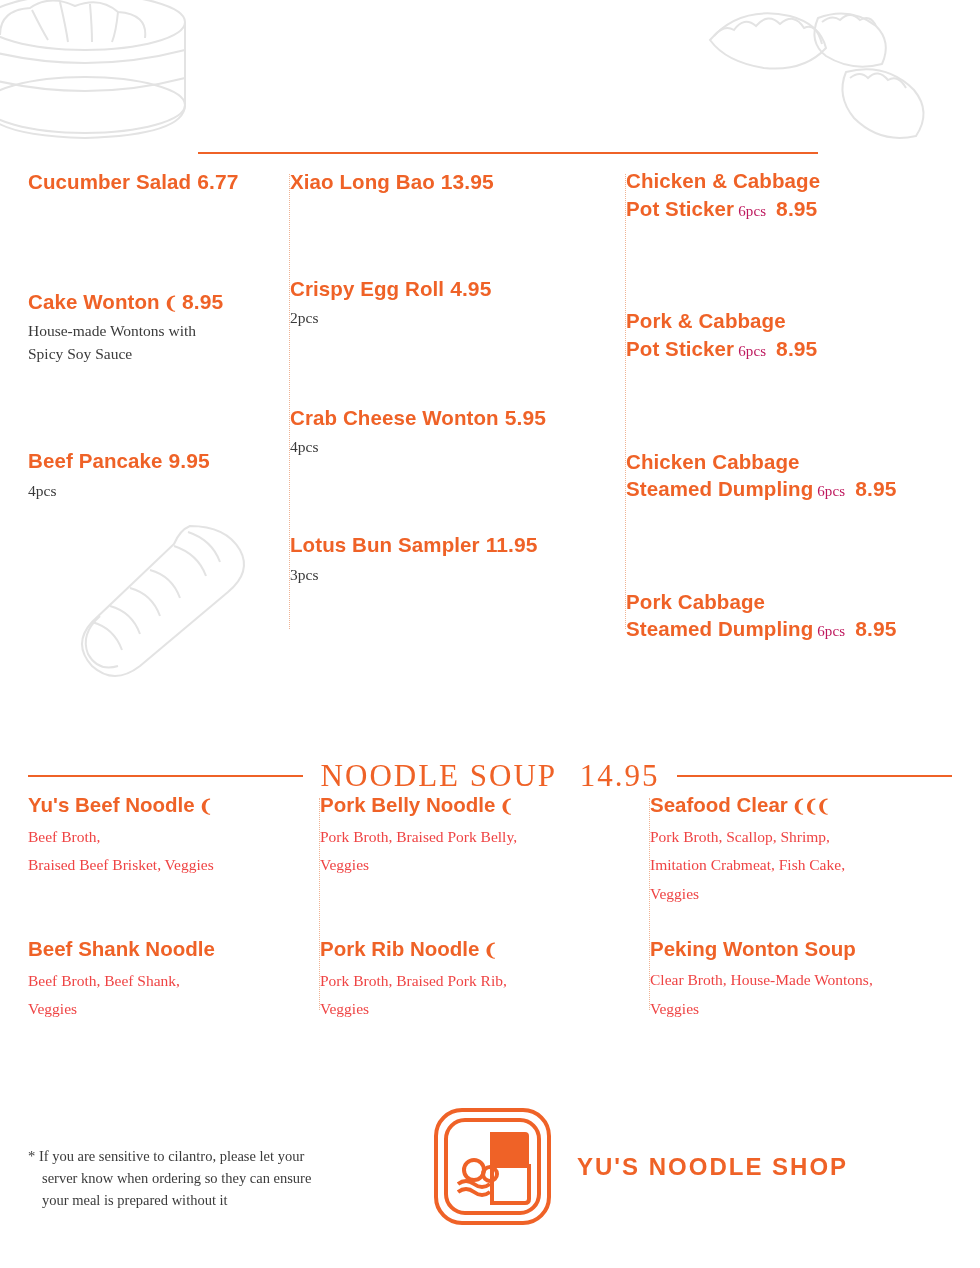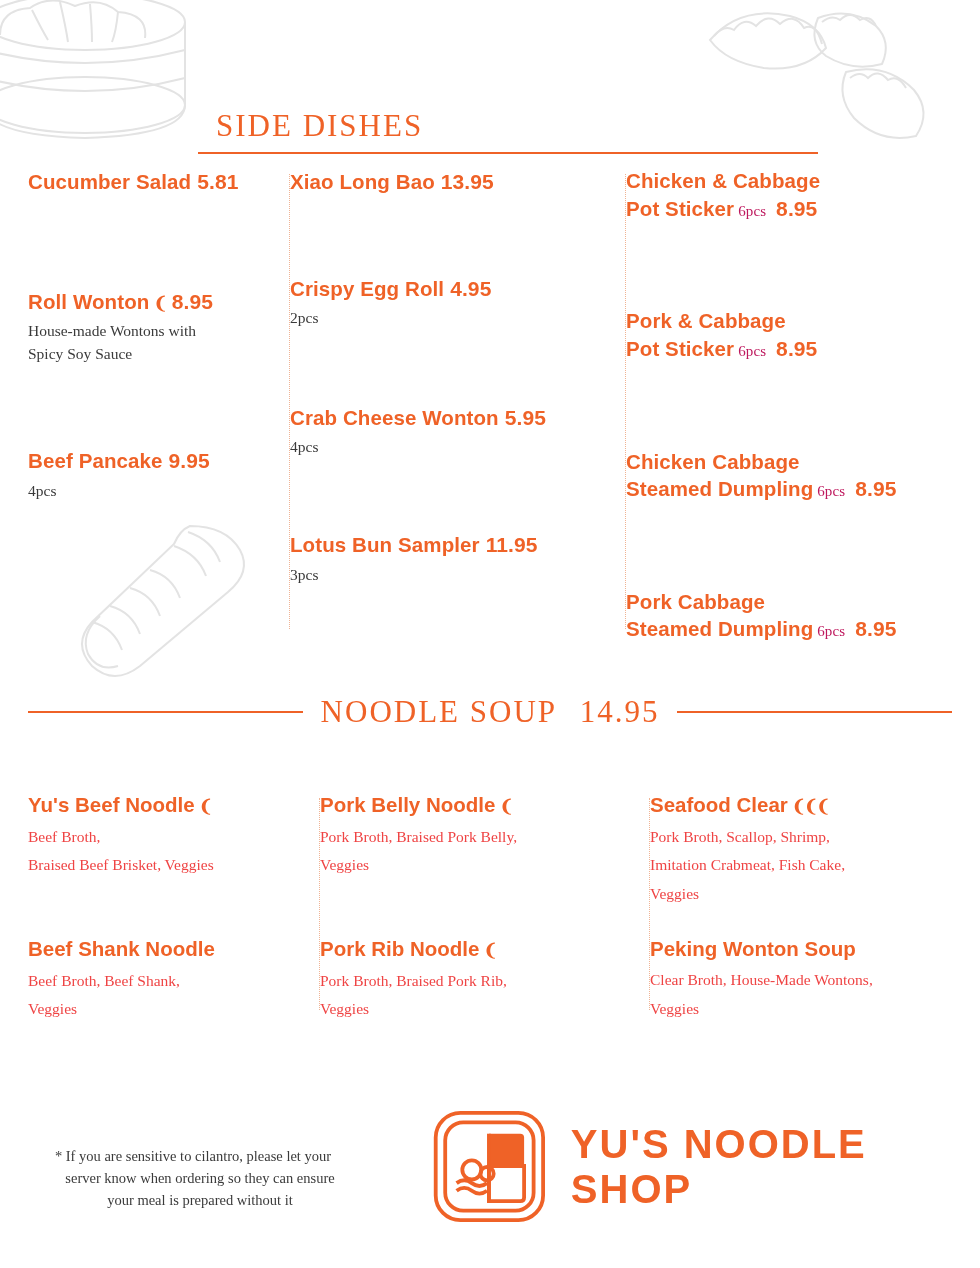--- a/index.html
+++ b/index.html
@@ -39,21 +39,21 @@
     color: #ef6227;
     font-family: "Liberation Serif", serif;
     font-size: 31px;
     letter-spacing: 2.0px;
     white-space: nowrap;
     font-weight: normal;
   }
   .section-head.sides { top: 108px; }
   .section-head.sides .rule.left { max-width: 170px; flex: 0 0 170px; visibility: hidden; }
   .section-head.sides .rule.right { max-width: 0; }
-  .section-head.noodle { top: 694px; text-align: right; }
+  .section-head.noodle { top: 758px; text-align: right; }
 
   
   .grid {
     position: absolute;
     display: grid;
   }
   .sides-grid {
     top: 168px; left: 28px; width: 924px;
     grid-template-columns: 262px 336px 326px;
   }
@@ -113,36 +113,35 @@
   .noodle-item.second { margin-top: 56px; }
 
   
   .footnote {
     position: absolute;
     left: 28px; top: 1146px; width: 330px;
     font-family: "Liberation Serif", serif;
     font-size: 14.5px;
     color: #3a3a3a;
     line-height: 1.5;
-    text-align: center;
   }
   .footnote .indent { padding-left: 14px; display: block; }
 
   .brand {
     position: absolute;
     left: 430px; top: 1104px;
     display: flex;
     align-items: center;
     gap: 22px;
   }
   .brand-name {
     color: #ef6227;
     font-family: "Liberation Sans", sans-serif;
     font-weight: bold;
-    font-size: 40px;
+    font-size: 24px;
     letter-spacing: 2px;
   }
 </style>
 </head>
 <body>
 
 <div class="page">
 
   <svg class="deco deco-basket" width="240" height="170" viewBox="0 0 240 170">
     <ellipse cx="105" cy="32" rx="100" ry="28"></ellipse>
@@ -170,39 +169,34 @@
     <path d="M120 6 Q156 6 170 30 Q182 52 158 72 L70 146 Q44 166 22 146 Q2 124 22 102 L104 24 Q110 10 120 6 Z"></path>
     <path d="M118 12 Q142 20 150 42"></path>
     <path d="M104 26 Q128 34 136 56"></path>
     <path d="M22 102 Q44 108 52 130"></path>
     <path d="M40 86 Q62 92 70 114"></path>
     <path d="M60 68 Q82 74 90 96"></path>
     <path d="M80 50 Q102 56 110 78"></path>
     <path d="M30 96 Q10 114 18 134 Q28 152 48 146"></path>
   </svg>
 
-  <div class="section-head sides">
-    <div class="rule left"></div>
-    <div class="title">SIDE DISHES</div>
-    <div class="rule right"></div>
-  </div>
   <div style="position:absolute; left:198px; top:152px; width:620px; height:2px; background:#ef6227;"></div>
 
   <div class="grid sides-grid">
 
     <div class="col">
       <div class="item" style="margin-bottom:92px;">
         <div class="line">
-          <span>Cucumber Salad</span><span class="price">5.81</span>
+          <span>Cucumber Salad</span><span class="price">6.77</span>
         </div>
       </div>
 
       <div class="item" style="margin-bottom:82px;">
         <div class="line">
-          <span>Roll Wonton</span><span class="chili">❨</span><span class="price">8.95</span>
+          <span>Cake Wonton</span><span class="chili">❨</span><span class="price">8.95</span>
         </div>
         <div class="desc" style="white-space:pre-line;">House-made Wontons with
 Spicy Soy Sauce</div>
       </div>
 
       <div class="item">
         <div class="line">
           <span>Beef Pancake</span><span class="price">9.95</span>
         </div>
         <div class="desc">4pcs</div>

